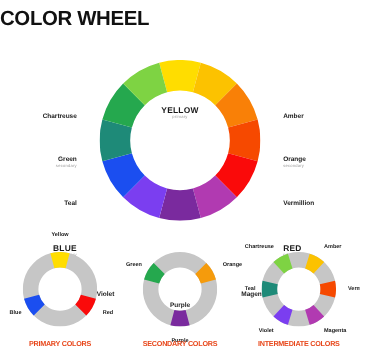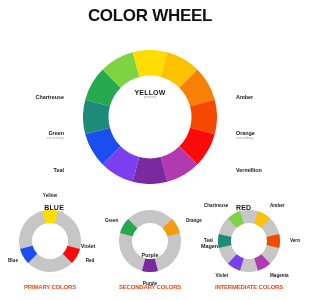--- a/index.html
+++ b/index.html
@@ -5,21 +5,21 @@
   html,body{margin:0;padding:0;}
   body{
     width:300px;height:300px;
     background:#ffffff;
     font-family:"Liberation Sans", sans-serif;
     position:relative;
     overflow:hidden;
   }
   #page-title{
     position:absolute;top:6px;left:0;width:300px;
-    text-align:center;
+    text-align:left;
     font-size:17px;font-weight:bold;letter-spacing:-0.3px;
     color:#111111;
   }
   
   #main-wheel{position:absolute;left:83px;top:50px;width:134px;height:134px;}
   #main-wheel svg{display:block;}
 
   .wlabel{position:absolute;color:#1a1a1a;font-weight:bold;line-height:1.05;}
   .wlabel .nm{display:block;white-space:nowrap;}
   .wlabel .sub{display:block;color:#9a9a9a;font-weight:normal;font-size:3.4px;letter-spacing:.2px;}

